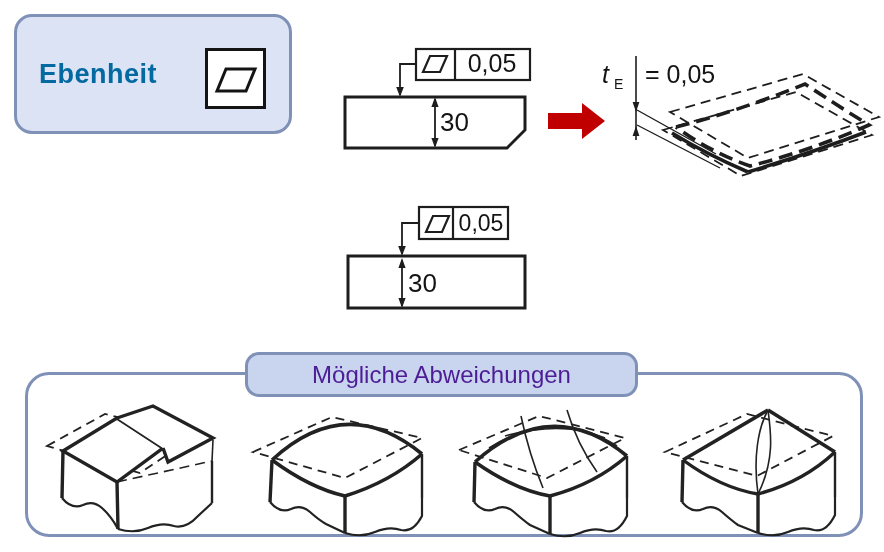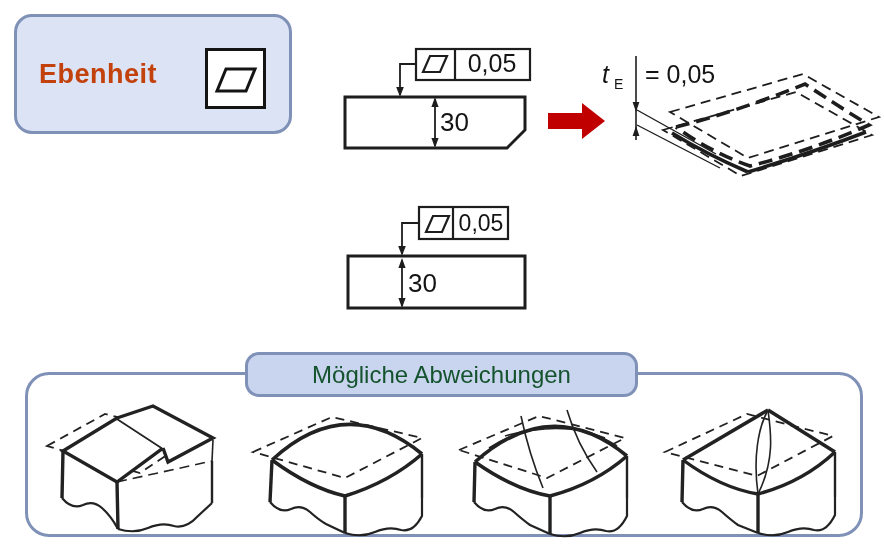--- a/index.html
+++ b/index.html
@@ -8,36 +8,36 @@
     font-family:"Liberation Sans",sans-serif;overflow:hidden;color:#111;
   }
   .stage svg{position:absolute;overflow:visible;}
   
   .term-box{
     position:absolute;left:14px;top:14px;width:278px;height:120px;
     background:#dbe3f4;border:3px solid #8091b8;border-radius:18px;box-sizing:border-box;
   }
   .term-title{
     position:absolute;left:22px;top:50%;transform:translateY(-50%);
-    font-size:27px;font-weight:bold;letter-spacing:.5px;color:#c2410c;white-space:nowrap;
+    font-size:27px;font-weight:bold;letter-spacing:.5px;color:#0369a1;white-space:nowrap;
   }
   .symbol-frame{
     position:absolute;left:188px;top:31px;width:61px;height:61px;background:#ffffff;
     border:3px solid #141414;box-sizing:border-box;display:flex;align-items:center;justify-content:center;
   }
   .symbol-frame svg{position:static;}
   
   .deviation-panel{
     position:absolute;left:25px;top:372px;width:838px;height:165px;background:#ffffff;
     border:3px solid #8091b8;border-radius:24px;box-sizing:border-box;z-index:1;
   }
   .deviation-label{
     position:absolute;left:245px;top:352px;width:393px;height:45px;background:#c9d4ef;
     border:3px solid #8091b8;border-radius:14px;box-sizing:border-box;z-index:3;
-    display:flex;align-items:center;justify-content:center;font-size:24px;color:#14532d;white-space:nowrap;
+    display:flex;align-items:center;justify-content:center;font-size:24px;color:#4c1d95;white-space:nowrap;
   }
   .sk{z-index:2;}
   text{fill:#141414;font-family:"Liberation Sans",sans-serif;}
 </style>
 </head>
 <body>
 
 <div class="stage">
 
   <div class="term-box">

